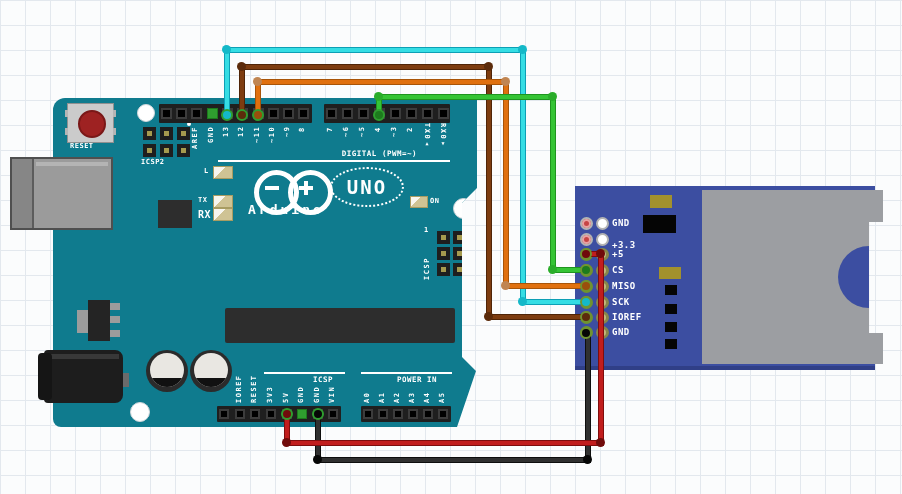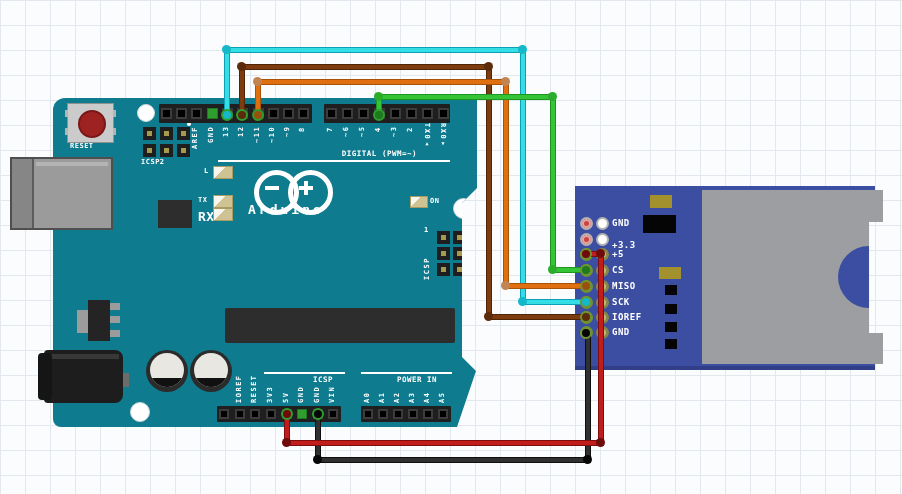--- a/index.html
+++ b/index.html
@@ -137,35 +137,36 @@
       <span class="arrow">▼</span>
     </div>
 
     <div class="wline" style="left:165px;top:62px;width:232px"></div>
     <span class="cap7" style="left:264px;top:51px;width:100px;text-align:right">DIGITAL (PWM=~)</span>
 
     <span class="cap7" style="left:151px;top:69px;font-size:7px">L</span>
     <i class="led" style="left:160px;top:68px"></i>
     <span class="cap7" style="left:145px;top:98px;font-size:7px">TX</span>
     <i class="led" style="left:160px;top:97px"></i>
-    <span class="cap7" style="left:145px;top:111px;font-size:13px">RX</span>
+    <span class="cap7" style="left:145px;top:111px;font-size:10px">RX</span>
     <i class="led" style="left:160px;top:110px"></i>
     <i class="led" style="left:357px;top:98px;width:16px;height:10px"></i>
     <span class="cap7" style="left:377px;top:99px;font-size:7px">ON</span>
 
     <div class="abs" style="left:105px;top:102px;width:34px;height:28px;background:var(--chip)"></div>
 
     <i class="circle" style="left:201px;top:72px;width:35px;height:35px;border:5px solid #fff"></i>
     <i class="circle" style="left:235px;top:72px;width:35px;height:35px;border:5px solid #fff"></i>
     <i class="abs" style="left:212px;top:88px;width:14px;height:4px;background:#fff"></i>
     <i class="abs" style="left:246px;top:88px;width:14px;height:4px;background:#fff"></i>
     <i class="abs" style="left:251px;top:83px;width:4px;height:14px;background:#fff"></i>
     <div class="abs" style="left:195px;top:104px;color:#fff;font-weight:bold;font-size:13px;letter-spacing:3px">
       <span>Arduino</span><sup style="font-size:6px;letter-spacing:0">™</sup>
     </div>
+    <div class="abs" style="left:277px;top:69px;width:74px;height:40px;border:2px dotted #fff;border-radius:50%;display:flex;align-items:center;justify-content:center;color:#fff;font-weight:bold;font-size:19px;letter-spacing:2px;box-sizing:border-box">UNO</div>
 
     <span class="cap7" style="left:371px;top:128px;font-size:7px">1</span>
     <span class="vlab b" style="left:370px;top:140px;height:42px">ICSP</span>
     <i class="ipin" style="left:384px;top:133px"></i>
     <i class="ipin" style="left:400px;top:133px"></i>
     <i class="ipin" style="left:384px;top:149px"></i>
     <i class="ipin" style="left:400px;top:149px"></i>
     <i class="ipin" style="left:384px;top:165px"></i>
     <i class="ipin" style="left:400px;top:165px"></i>
 

